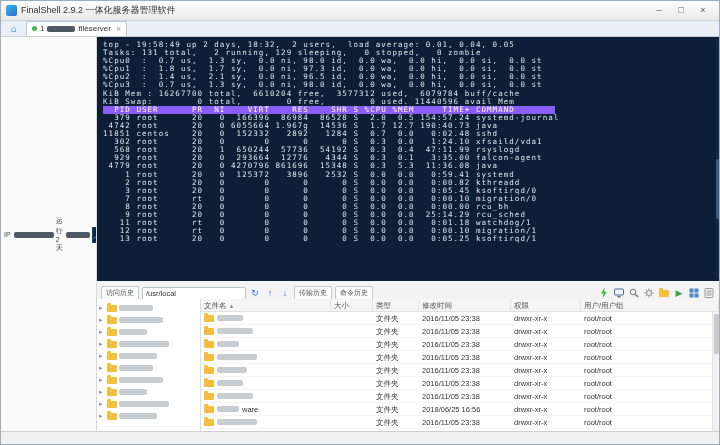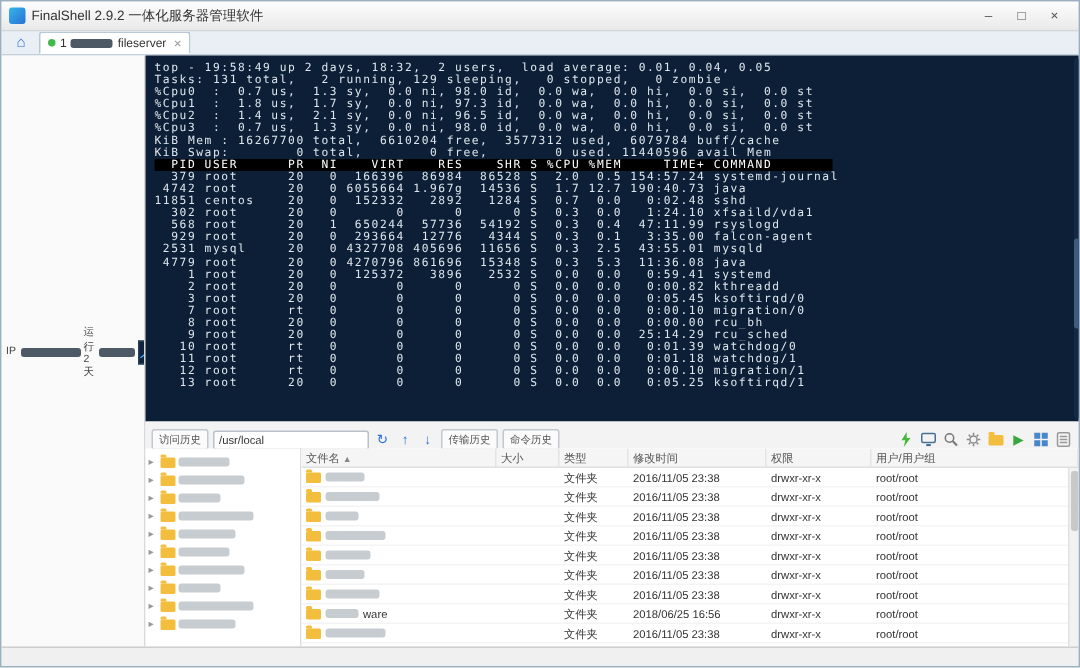--- a/index.html
+++ b/index.html
@@ -49,21 +49,21 @@
 .sdisks{display:flex;flex-direction:column;margin-top:2px}
 .sdisk{display:flex;align-items:center;gap:2px;height:11px;font-size:6.5px;color:#666}
 .sdisk .blur{width:22px}
 .dsize{margin-left:auto;color:#444;white-space:nowrap}
 .sdisks div.sdisk:nth-of-type(1) .dsize{font-weight:bold;color:#333}
 .upgrade{margin-top:auto;height:15px;font-size:7.5px;border:1px solid #bcc4cc;background:#fff;border-radius:2px;color:#555;font-family:"Liberation Sans",sans-serif}
 
 
 .terminal{position:absolute;left:96px;top:36px;width:624px;height:244px;background:#0d1f36;padding:4px 0 0 6px;font-family:"DejaVu Sans Mono",monospace;font-size:7.5px;line-height:8.1px;letter-spacing:1.05px;color:#dde6ee;overflow:hidden}
 .tline{white-space:pre;height:8.1px;overflow:hidden}
-.thead{background:#000000;color:#fff;width:452px}
+.thead{background:#8b5cf6;color:#fff;width:452px}
 .tscroll{position:absolute;right:1px;top:2px;bottom:2px;width:4px;background:#122a45;border-radius:2px}
 .tthumb{width:4px;height:60px;background:#3e5d7d;border-radius:2px;margin-top:120px}
 
 
 .fmbar{position:absolute;left:96px;top:280px;right:0;height:18px;background:#f3f3f3;border-bottom:1px solid #d9d9d9;display:flex;align-items:center;gap:3px;padding:12px 4px;font-size:7px;color:#555}
 .capsule{border:1px solid #c3c9cf;background:#fbfbfb;border-radius:2px;padding:1px 4px;white-space:nowrap}
 .pathbox{width:104px;height:13px;background:#fff;border:1px solid #b9c2cb;border-radius:2px;font-size:7.5px;display:flex;align-items:center;padding:0 3px;color:#333;overflow:hidden}
 .ticon{width:12px;height:12px;display:flex;align-items:center;justify-content:center;font-size:9px;flex:none}
 .ticon.blue{color:#2a6fd6}
 .ticon.green{color:#3aa63f}
@@ -243,29 +243,27 @@
       </div>
     <div class="tline thead">  PID USER      PR  NI    VIRT    RES    SHR S %CPU %MEM     TIME+ COMMAND</div>
     <div>
 
     <div class="tline">  379 root      20   0  166396  86984  86528 S  2.0  0.5 154:57.24 systemd-journal</div>
         <div class="tline"> 4742 root      20   0 6055664 1.967g  14536 S  1.7 12.7 190:40.73 java</div>
         <div class="tline">11851 centos    20   0  152332   2892   1284 S  0.7  0.0   0:02.48 sshd</div>
         <div class="tline">  302 root      20   0       0      0      0 S  0.3  0.0   1:24.10 xfsaild/vda1</div>
         <div class="tline">  568 root      20   1  650244  57736  54192 S  0.3  0.4  47:11.99 rsyslogd</div>
         <div class="tline">  929 root      20   0  293664  12776   4344 S  0.3  0.1   3:35.00 falcon-agent</div>
-        <div class="tline"> 2531 mysql     20   0 4327708 405696  11656 S  0.3  2.5  43:55.01 mysqld</div>
         <div class="tline"> 4779 root      20   0 4270796 861696  15348 S  0.3  5.3  11:36.08 java</div>
         <div class="tline">    1 root      20   0  125372   3896   2532 S  0.0  0.0   0:59.41 systemd</div>
         <div class="tline">    2 root      20   0       0      0      0 S  0.0  0.0   0:00.82 kthreadd</div>
         <div class="tline">    3 root      20   0       0      0      0 S  0.0  0.0   0:05.45 ksoftirqd/0</div>
         <div class="tline">    7 root      rt   0       0      0      0 S  0.0  0.0   0:00.10 migration/0</div>
         <div class="tline">    8 root      20   0       0      0      0 S  0.0  0.0   0:00.00 rcu_bh</div>
         <div class="tline">    9 root      20   0       0      0      0 S  0.0  0.0  25:14.29 rcu_sched</div>
-        <div class="tline">   10 root      rt   0       0      0      0 S  0.0  0.0   0:01.39 watchdog/0</div>
         <div class="tline">   11 root      rt   0       0      0      0 S  0.0  0.0   0:01.18 watchdog/1</div>
         <div class="tline">   12 root      rt   0       0      0      0 S  0.0  0.0   0:00.10 migration/1</div>
         <div class="tline">   13 root      20   0       0      0      0 S  0.0  0.0   0:05.25 ksoftirqd/1</div>
       </div>
     <div class="tscroll">
         <div class="tthumb"></div>
       </div>
   </div>
 
   <div class="fmbar">

